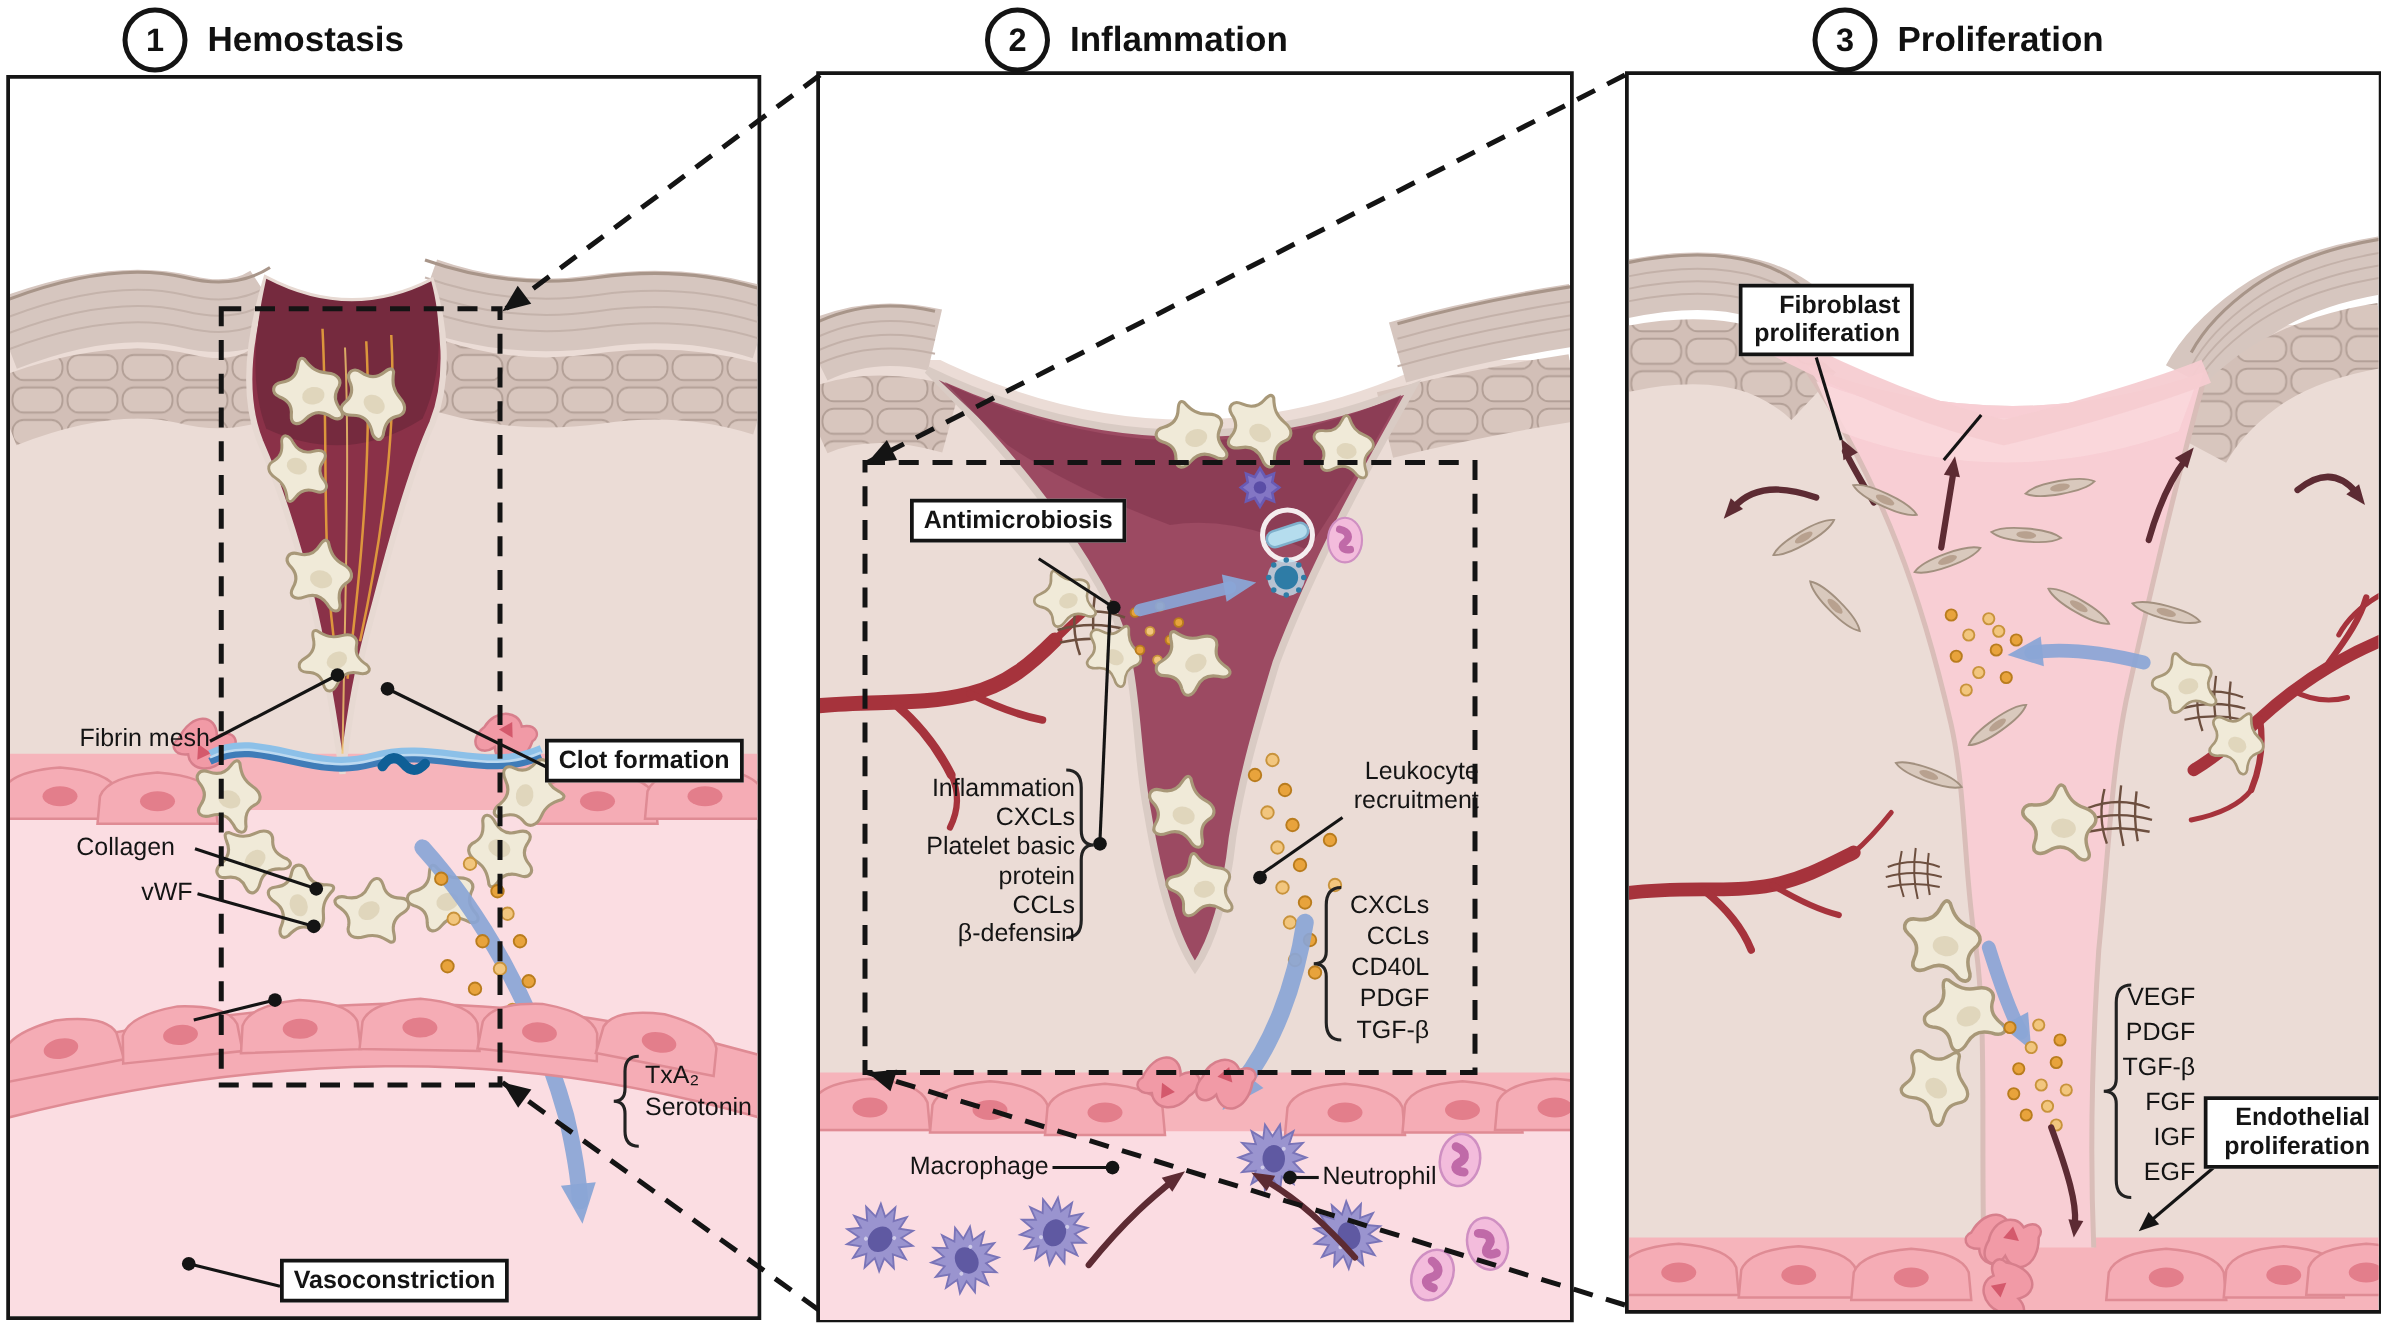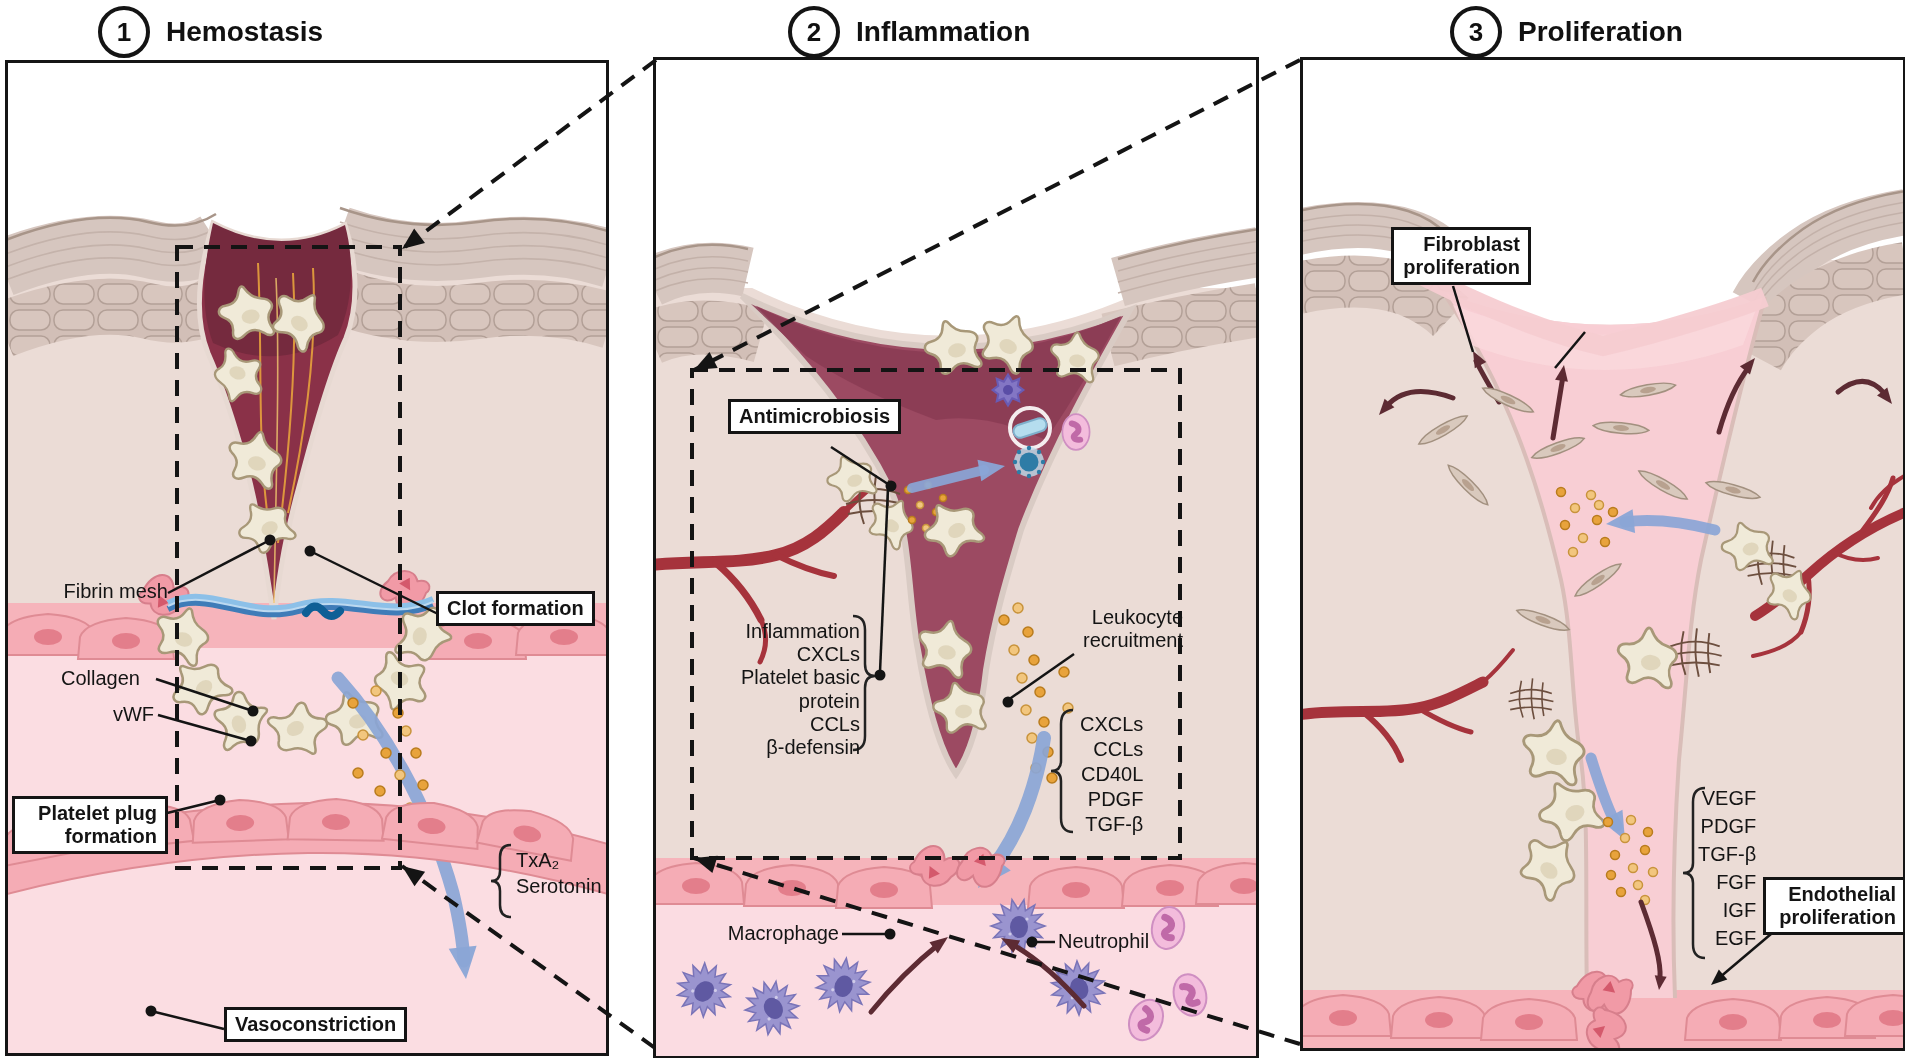--- a/index.html
+++ b/index.html
@@ -207,21 +207,20 @@
           <circle class="pdot" cx="212" cy="737" r="5.5"></circle>
         <path class="pline" d="M216,966 L143,948"></path>
           <circle class="pdot" cx="143" cy="948" r="5.5"></circle>
         <path class="brace" d="M503,782 Q492,782 492,794 L492,808 Q492,818 483,818 Q492,818 492,828 L492,842 Q492,854 503,854"></path>
       </g>
     </svg>
     <div class="lbl ralign" style="left:38px;top:517px;width:122px">Fibrin mesh</div>
     <div class="lbl boxed" style="left:428px;top:528px">Clot formation</div>
     <div class="lbl ralign" style="left:38px;top:604px;width:94px">Collagen</div>
     <div class="lbl ralign" style="left:92px;top:640px;width:54px">vWF</div>
-    <div class="lbl boxed" style="left:4px;top:733px;width:134px">Platelet plug formation</div>
     <div class="lbl" style="left:508px;top:786px">TxA₂</div>
     <div class="lbl" style="left:508px;top:812px">Serotonin</div>
     <div class="lbl boxed" style="left:216px;top:944px">Vasoconstriction</div>
   </div>
 
   <div class="panel" style="left:653px;top:57px;width:600px;height:996px">
     <svg width="600" height="996" viewBox="0 0 600 996">
       <rect x="0" y="228" width="600" height="580" fill="#ebdcd6"></rect>
       <rect x="0" y="798" width="600" height="56" fill="#f6b4bb"></rect>
       <rect x="0" y="845" width="600" height="151" fill="#fbdce2"></rect>

